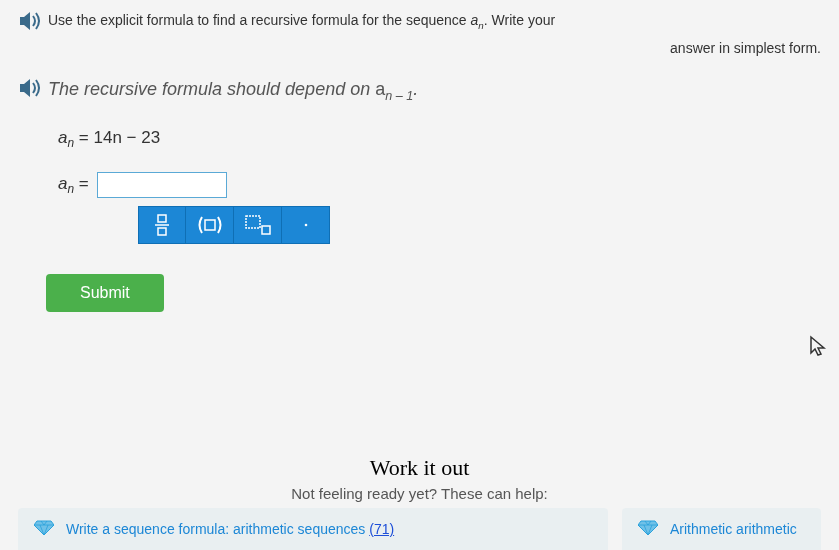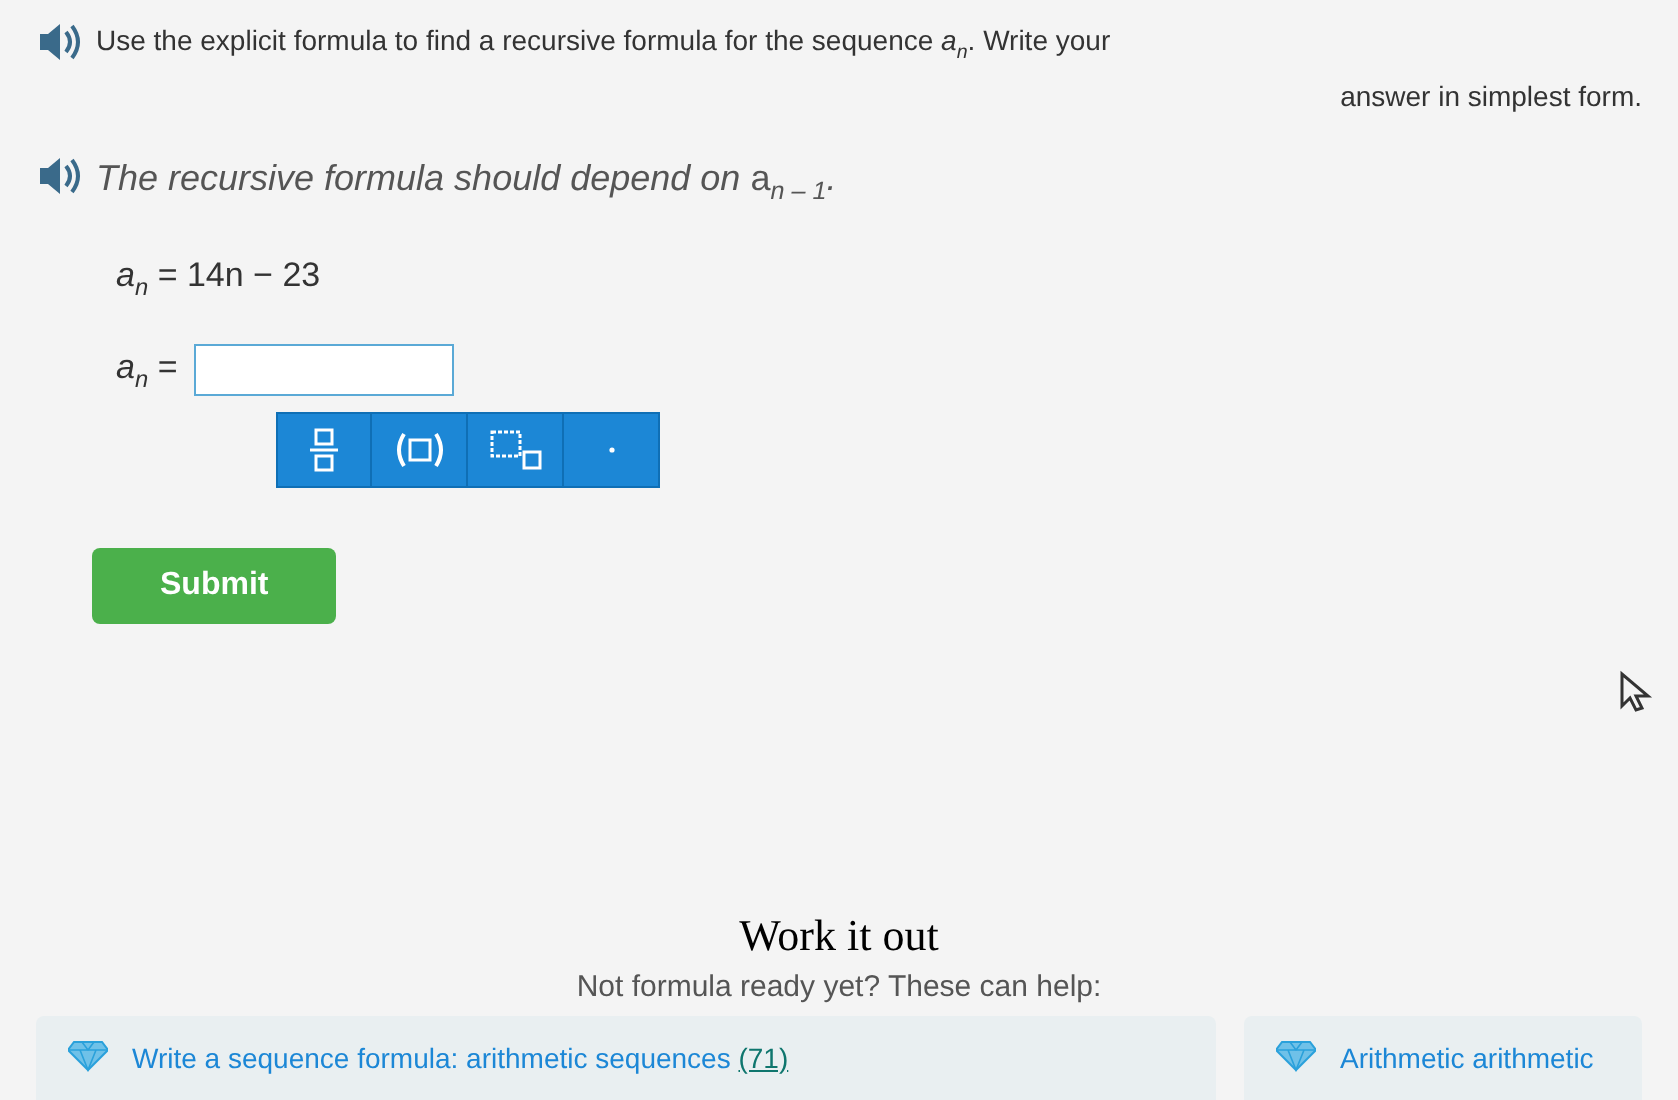--- a/index.html
+++ b/index.html
@@ -77,21 +77,21 @@
   }
   .tool-btn + .tool-btn { border-left: none; }
   .submit-btn {
     margin-left: 28px;
     background: #4bb04b;
     color: #fff;
     border: none;
     border-radius: 4px;
     padding: 10px 34px;
     font-size: 16px;
-    font-weight: bold;
+    font-weight: normal;
     cursor: pointer;
   }
   .cursor-icon {
     position: absolute;
     right: 12px;
     top: 335px;
   }
   .work-it-out-section {
     position: absolute;
     bottom: 48px;
@@ -125,21 +125,21 @@
     display: flex;
     align-items: center;
     padding: 0 16px;
     gap: 12px;
     color: #1c87d6;
     font-size: 14px;
     cursor: pointer;
   }
   .link-card.wide { flex: 0 0 590px; }
   .link-card.narrow { flex: 1; }
-  .link-count { color: #0f766e; text-decoration: underline; }
+  .link-count { color: #1d4ed8; text-decoration: underline; }
   .gem-icon { flex-shrink: 0; }
 </style>
 </head>
 <body>
 
 
 
 
 <div class="question-text">
   <div class="line1">
@@ -217,21 +217,21 @@
 
 <span class="cursor-icon">
   <svg width="18" height="22" viewBox="0 0 18 22">
     <path d="M2 2 L2 18 L6 14 L9 20 L12 19 L9 13 L15 13 Z" fill="none" stroke="#333" stroke-width="1.5"></path>
   </svg>
 </span>
 
 
 <div class="work-it-out-section">
   <div class="work-title">Work it out</div>
-  <div class="work-sub">Not formula ready yet? These can help:</div>
+  <div class="work-sub">Not feeling ready yet? These can help:</div>
 </div>
 
 
 <div class="bottom-links">
   <div class="link-card wide">
     <span class="gem-icon">
       <svg width="20" height="16" viewBox="0 0 20 16">
         <path d="M3 1 L17 1 L20 5 L10 15 L0 5 Z" fill="#6fc1e8" stroke="#2aa1db" stroke-width="1"></path>
         <path d="M0 5 L20 5 M7 1 L10 5 L13 1 M6 5 L10 15 L14 5" stroke="#2aa1db" stroke-width="0.8" fill="none"></path>
       </svg>

